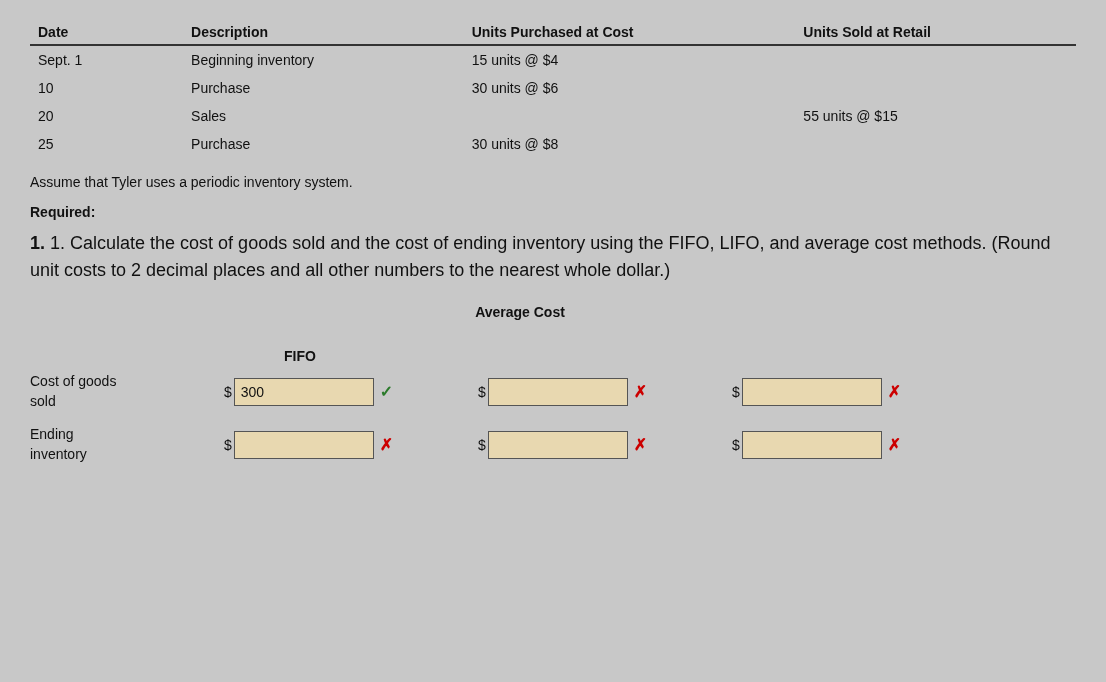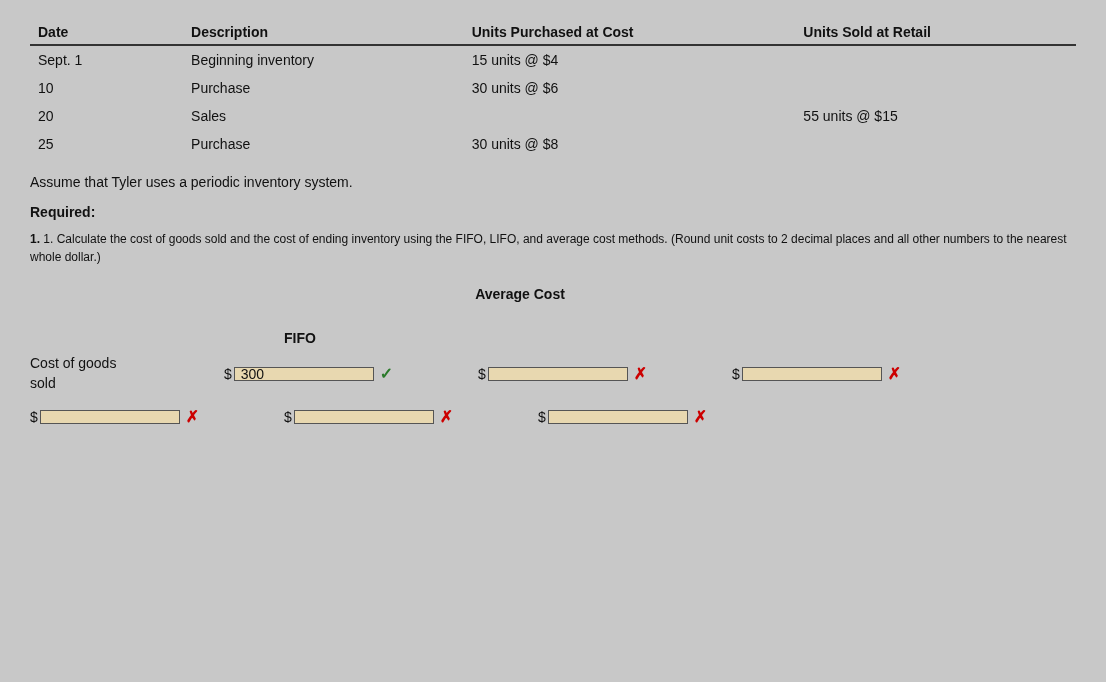--- a/index.html
+++ b/index.html
@@ -39,21 +39,21 @@
       font-size: 14px;
       margin-bottom: 14px;
       color: #111;
     }
     .required-text {
       font-weight: bold;
       font-size: 14px;
       margin-bottom: 10px;
     }
     .instruction-text {
-      font-size: 12px;
+      font-size: 18px;
       margin-bottom: 20px;
       color: #111;
       line-height: 1.5;
     }
     .instruction-text strong {
       font-weight: bold;
     }
 
     .answer-section {
       margin-top: 10px;
@@ -90,21 +90,21 @@
       align-items: center;
       width: 220px;
     }
     .dollar-sign {
       font-size: 14px;
       margin-right: 2px;
       color: #111;
     }
     .answer-input {
       width: 140px;
-      height: 14px;
+      height: 28px;
       border: 1px solid #555;
       background: #e8d8b0;
       font-size: 14px;
       padding: 2px 6px;
       color: #111;
       outline: none;
     }
     .status-icon {
       margin-left: 6px;
       font-size: 16px;
@@ -185,20 +185,24 @@
     </div>
 
     <div class="input-group">
       <span class="dollar-sign">$</span>
       <input class="answer-input" type="text" style="">
       <span class="status-icon cross">✗</span>
     </div>
   </div>
 
   <div class="answer-row">
+    <div class="row-label">
+      <span>Ending</span><br>
+      <span>inventory</span>
+    </div>
 
     <div class="input-group">
       <span class="dollar-sign">$</span>
       <input class="answer-input" type="text" style="">
       <span class="status-icon cross">✗</span>
     </div>
 
     <div class="input-group">
       <span class="dollar-sign">$</span>
       <input class="answer-input" type="text" style="">

